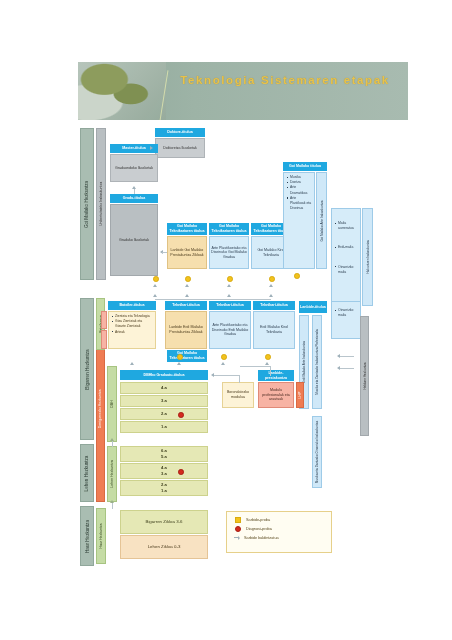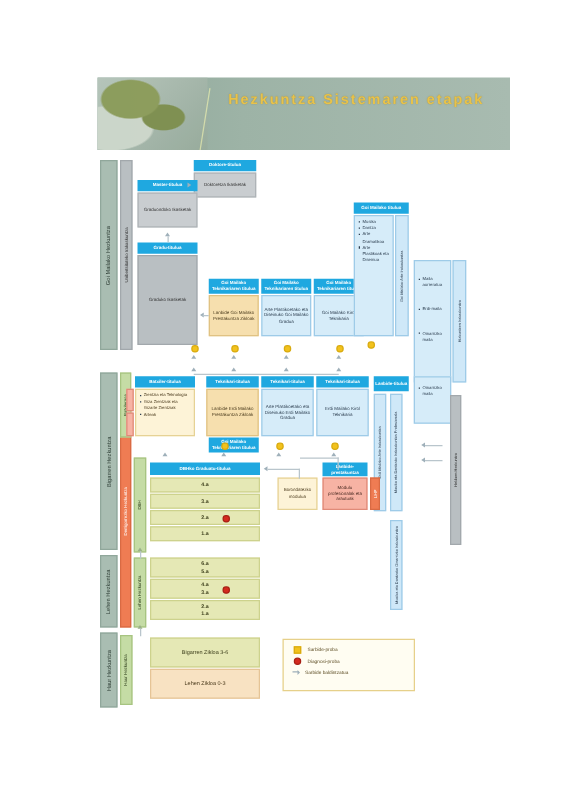--- a/index.html
+++ b/index.html
@@ -88,21 +88,21 @@
   #legend .sw.a:before{content:"";position:absolute;left:3.4px;top:0;width:0;height:0;
       border-top:2px solid transparent;border-bottom:2px solid transparent;border-left:2.6px solid #9fb0ba;}
   #legend .tx{font-size:3.8px;color:#5a4a20;}
 </style>
 </head>
 <body>
 
 <div id="banner">
   <div class="leaf"></div>
   <div class="ray"></div>
-  <div id="banner-title">Hezkuntza Sistemaren etapak</div>
+  <div id="banner-title">Teknologia Sistemaren etapak</div>
 </div>
 
 <div id="diagram">
 
   <div class="vlab sage" style="left:80px;top:2px;width:14px;height:152px;">
       <span>Goi Mailako Hezkuntza</span>
     </div>
   <div class="vlab greybig sm" style="left:96px;top:2px;width:10px;height:152px;">
       <span>Unibertsitateko Irakaskuntza</span>
     </div>

